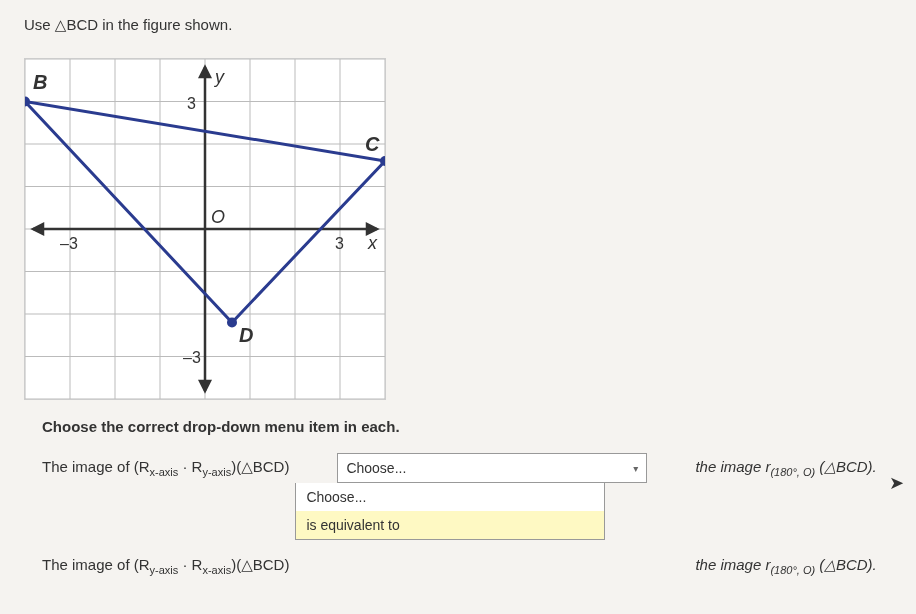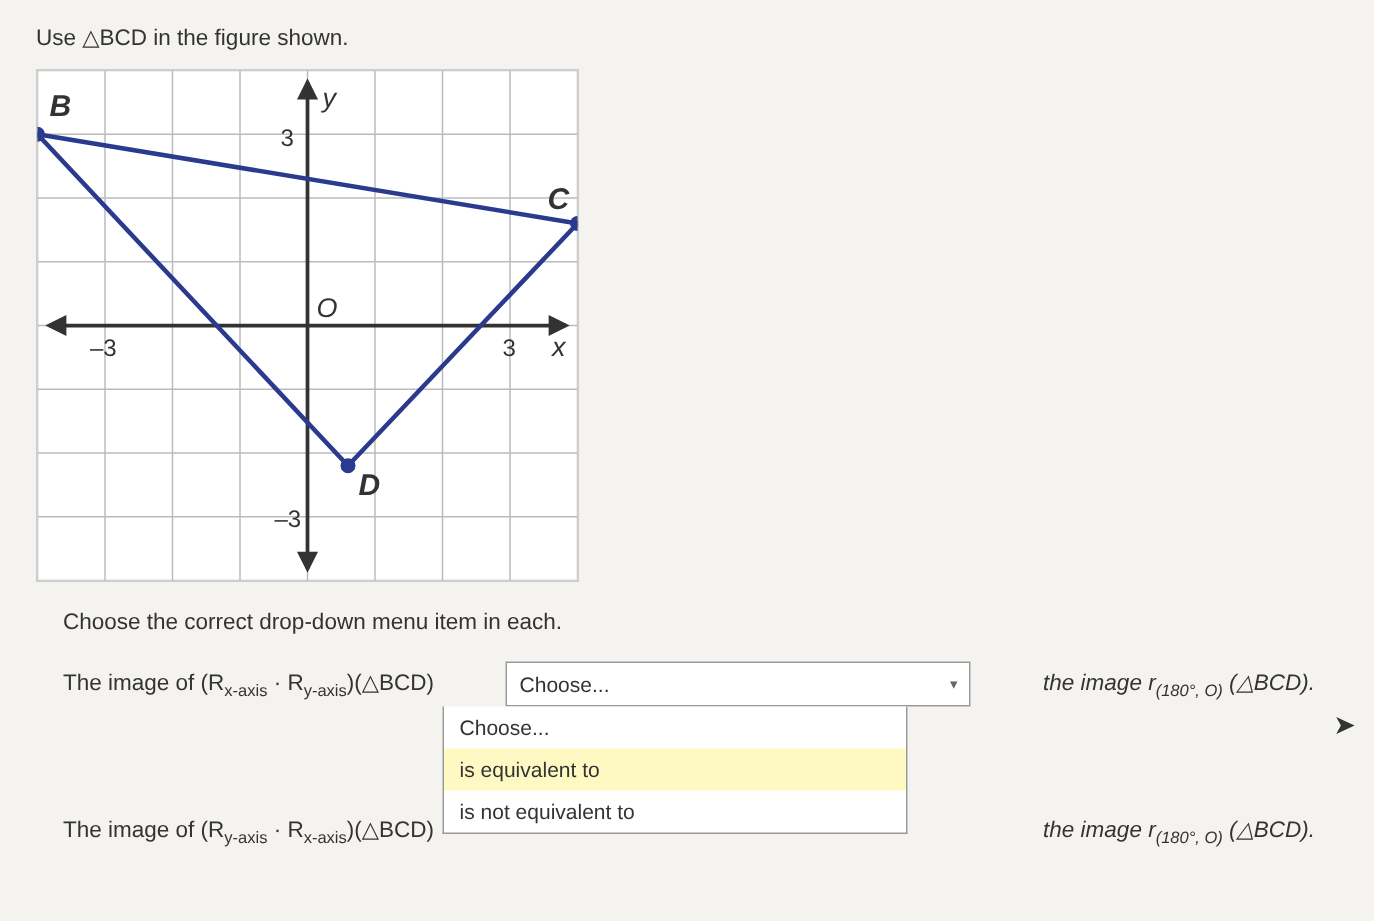--- a/index.html
+++ b/index.html
@@ -7,34 +7,35 @@
     padding: 16px 24px;
     font-family: Arial, sans-serif;
     font-size: 15px;
     color: #333;
     background: #f5f3f0;
     width: 916px;
     height: 614px;
     box-sizing: border-box;
   }
   .instruction {
-    margin-bottom: 12px;
+    margin-bottom: 24px;
   }
   .figure {
     width: 360px;
     height: 340px;
     background: #fff;
     border: 1px solid #ccc;
     position: relative;
   }
   .figure svg { display: block; }
   .prompt2 {
     margin-top: 18px;
     margin-bottom: 18px;
     margin-left: 18px;
+    font-weight: bold;
   }
   .row {
     display: flex;
     align-items: center;
     margin-top: 10px;
     position: relative;
   }
   .expr {
     margin-left: 18px;
     margin-right: 6px;
@@ -159,21 +160,20 @@
     <span>The image of (R</span><sub>x-axis</sub><span> · R</span><sub>y-axis</sub><span>)(△BCD)</span>
   </span>
   <div class="dd-wrap">
     <div class="dropdown">
       <span>Choose...</span>
       <span class="dd-arrow">▾</span>
     </div>
     <div class="dd-menu">
       <div class="dd-item">Choose...</div>
       <div class="dd-item highlight">is equivalent to</div>
-      <div class="dd-item">is not equivalent to</div>
     </div>
   </div>
   <span class="after-text">
     <span>the image r</span><sub>(180°, O)</sub><span> (△BCD).</span>
   </span>
 </div>
 
 <div class="row" style="margin-top:68px">
   <span class="expr">
     <span>The image of (R</span><sub>y-axis</sub><span> · R</span><sub>x-axis</sub><span>)(△BCD)</span>

